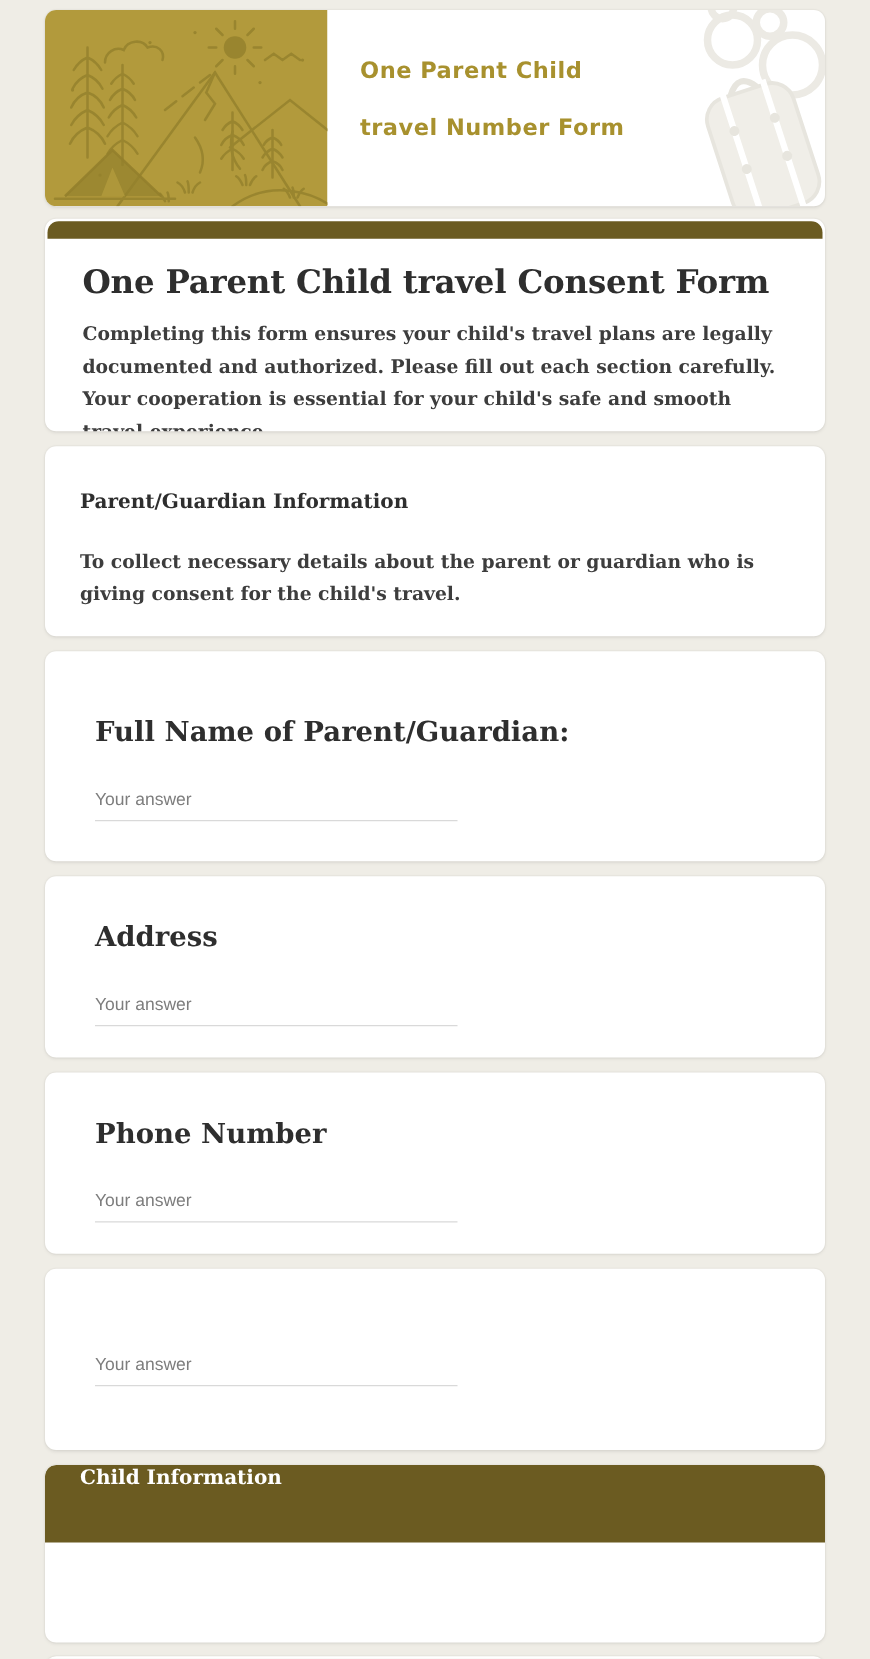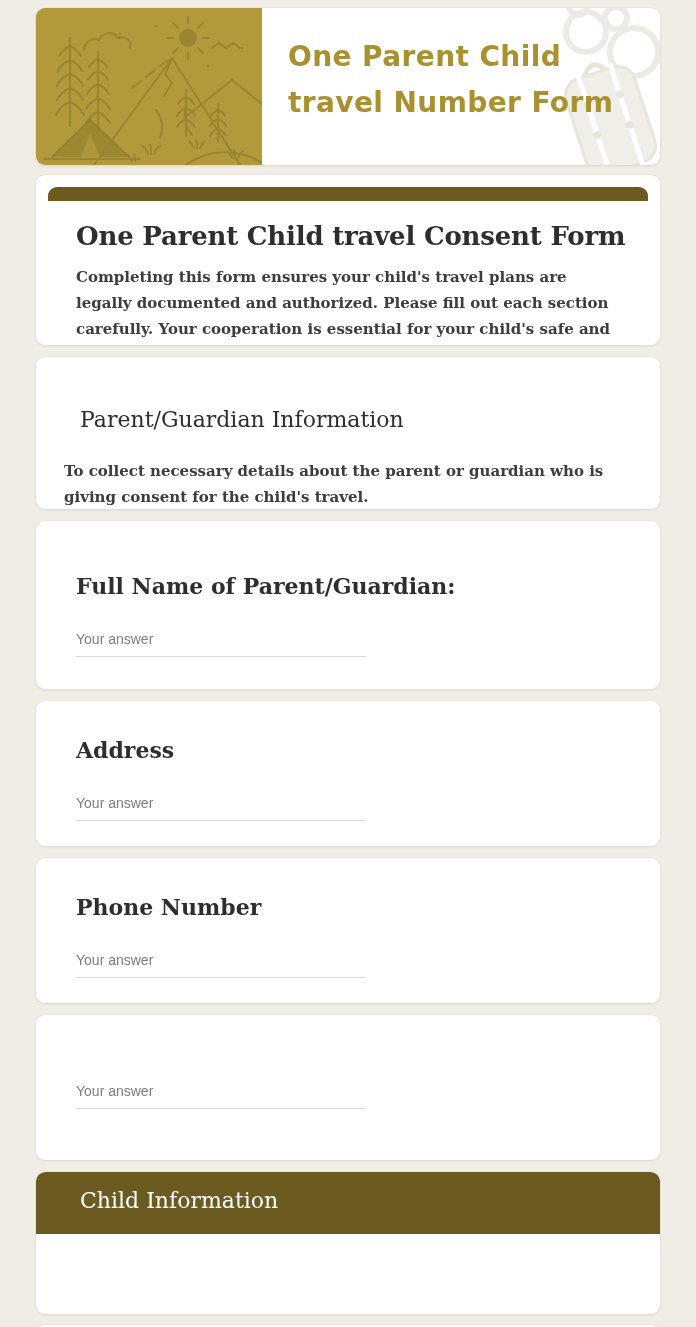--- a/index.html
+++ b/index.html
@@ -14,39 +14,39 @@
   .page{position:relative;width:696px;height:1327px;padding:8px 36px 0;overflow:hidden}
   .card{background:var(--card-bg,#fff);border-radius:9px;margin:0 0 12px;
         box-shadow:0 1px 3px rgba(0,0,0,.08),0 0 0 1px rgba(0,0,0,.02)}
 
   
   .banner-card{height:157px;display:flex;overflow:hidden;position:relative;margin-bottom:10px}
   .banner-art{flex:0 0 226px;width:226px;height:100%}
   .banner-art svg{display:block;width:100%;height:100%}
   .banner-right{flex:1;position:relative;overflow:hidden}
   .banner-title{position:relative;z-index:2;padding:26px 8px 0 26px;
-    font-family:"DejaVu Sans",sans-serif;font-weight:700;font-size:28px;line-height:46px;
+    font-family:"DejaVu Sans",sans-serif;font-weight:700;font-size:18px;line-height:46px;
     color:var(--title-gold,#a8912e);letter-spacing:.4px}
   .banner-title div{white-space:nowrap}
   .wm{position:absolute;z-index:1}
   .wm-binoculars{top:-12px;right:-12px}
   .wm-backpack{bottom:-26px;right:-18px}
 
   
-  .title-card{height:170px;overflow:hidden;padding:12px}
+  .title-card{height:170px;overflow:hidden;padding:2px}
   .accent-bar{height:14px;background:var(--accent-dark,#6b5b21);border-radius:9px 9px 0 0}
   .title-card-body{padding:20px 28px 0}
   h1{margin:0;font-size:26px;letter-spacing:-.2px;white-space:nowrap;
      color:var(--heading-text,#2e2e2e);font-weight:700}
   .form-desc{margin:13px 0 0;font-size:15px;line-height:26px;font-weight:600;
      color:var(--body-text,#3d3d3d)}
 
   
   .section-card{height:152px;padding:34px 28px 0}
-  h2{margin:16px;font-size:22px;color:var(--heading-text,#2e2e2e);font-weight:400}
+  h2{margin:0;font-size:16px;color:var(--heading-text,#2e2e2e);font-weight:700}
   .section-desc{margin:26px 0 0;font-size:15px;line-height:26px;font-weight:700;
      color:var(--body-text,#3d3d3d)}
 
   
   .question-card{padding:36px 40px 0;height:145px}
   .q-first{height:168px;padding-top:52px}
   .q-label{margin:0;font-size:22px;color:var(--heading-text,#2e2e2e);font-weight:700}
   .answer-input{display:block;margin-top:32px;width:290px;border:0;outline:0;
      border-bottom:1px solid var(--input-line,#d9d9d9);padding:0 0 9px;background:transparent;
      font-size:14px;font-family:"Liberation Sans",sans-serif;color:#ef4444}

